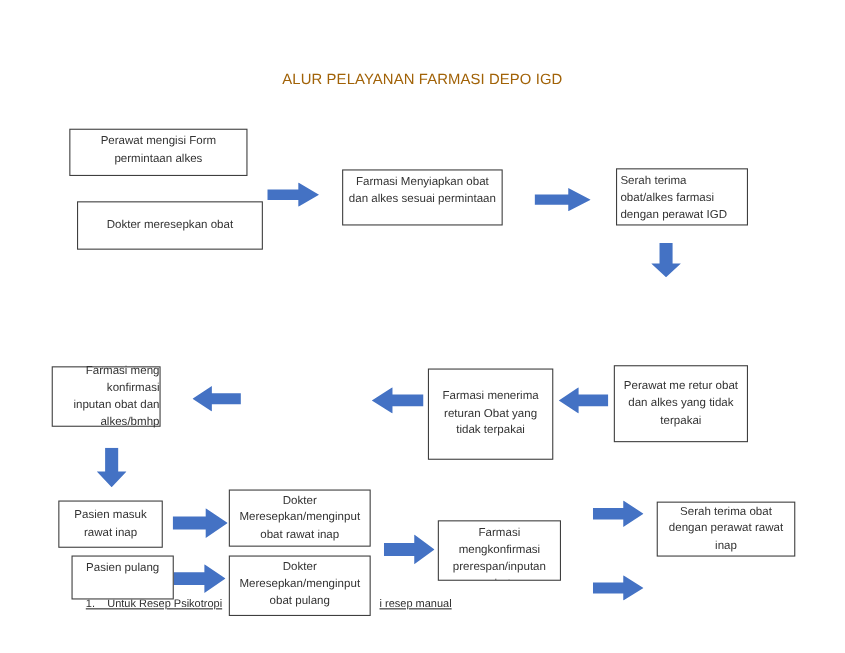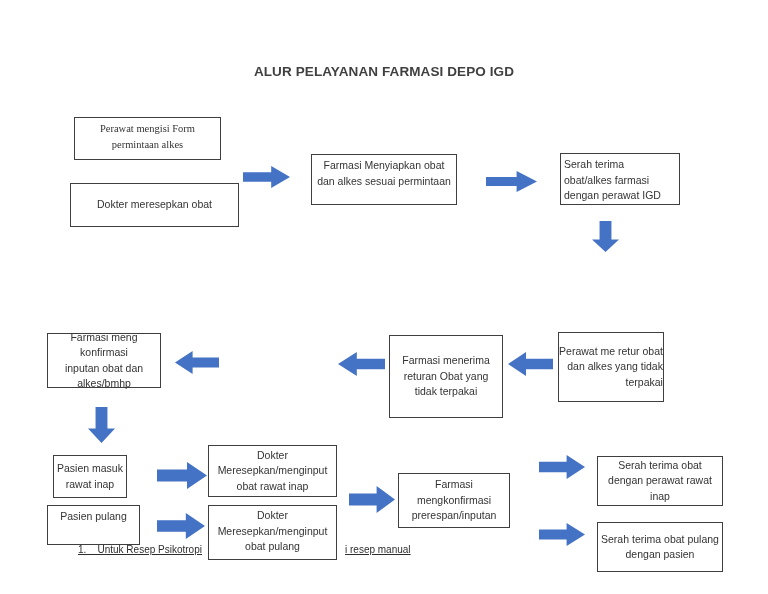--- a/index.html
+++ b/index.html
@@ -1,76 +1,74 @@
 <!DOCTYPE html>
 <html><head>
 <meta charset="utf-8">
 <style>
   html,body{margin:0;padding:0;background:#fff;}
   #page{position:relative;width:768px;height:594px;background:#ffffff;overflow:hidden;
         font-family:"Liberation Sans","DejaVu Sans",sans-serif;}
   .title{position:absolute;left:0;top:64px;width:768px;text-align:center;
-         font-size:13.5px;font-weight:bold;color:#404040;letter-spacing:.1px;}
+         font-size:13.5px;font-weight:normal;color:#a16207;letter-spacing:.1px;}
   .node{position:absolute;box-sizing:border-box;background:#fff;border:1.4px solid #3f3f3f;
         color:#333;font-size:10.5px;line-height:15.5px;white-space:pre-line;
         display:flex;align-items:center;justify-content:center;text-align:center;z-index:2;}
   .v-top{align-items:flex-start;padding-top:3px;}
   .h-left{justify-content:flex-start;text-align:left;padding-left:3px;}
   .clip{overflow:hidden;}
   .arrow{position:absolute;z-index:1;}
   .arrow svg{display:block;width:100%;height:100%;}
   .note{position:absolute;z-index:0;font-size:10px;color:#2d2d2d;white-space:pre;top:544px;text-decoration:underline;}
 </style>
 </head>
 <body>
 
 <div id="page">
 
   <div class="title">ALUR PELAYANAN FARMASI DEPO IGD</div>
 
   <span class="note" style="left:78px;">1.    Untuk Resep Psikotropi</span>
   <span class="note" style="left:345px;">i resep manual</span>
 
-  <div class="node v-top" style="left:74px;top:117px;width:147px;height:43px;font-family:Liberation Serif, serif;">Perawat mengisi Form
+  <div class="node v-top" style="left:63px;top:117px;width:162px;height:43px;">Perawat mengisi Form
 permintaan alkes</div>
   <div class="node" style="left:70px;top:183px;width:169px;height:44px;">Dokter meresepkan obat</div>
   <div class="node v-top" style="left:311px;top:154px;width:146px;height:51px;">Farmasi Menyiapkan obat
 dan alkes sesuai permintaan</div>
   <div class="node v-top h-left" style="left:560px;top:153px;width:120px;height:52px;">Serah terima
 obat/alkes farmasi
 dengan perawat IGD</div>
 
-  <div class="node" style="left:47px;top:333px;width:114px;height:55px;">Farmasi meng konfirmasi
+  <div class="node" style="left:47px;top:333px;width:99px;height:55px;text-align:right;">Farmasi meng konfirmasi
 inputan obat dan
 alkes/bmhp</div>
   <div class="node" style="left:389px;top:335px;width:114px;height:83px;">Farmasi menerima
 returan Obat yang
 tidak terpakai</div>
-  <div class="node" style="left:558px;top:332px;width:106px;height:70px;text-align:right;">Perawat me retur obat
+  <div class="node" style="left:558px;top:332px;width:122px;height:70px;">Perawat me retur obat
 dan alkes yang tidak
 terpakai</div>
 
-  <div class="node" style="left:53px;top:455px;width:74px;height:43px;">Pasien masuk
+  <div class="node" style="left:53px;top:455px;width:95px;height:43px;">Pasien masuk
 rawat inap</div>
   <div class="node" style="left:208px;top:445px;width:129px;height:52px;">Dokter
 Meresepkan/menginput
 obat rawat inap</div>
-  <div class="node v-top" style="left:47px;top:505px;width:93px;height:40px;">Pasien pulang</div>
+  <div class="node v-top" style="left:65px;top:505px;width:93px;height:40px;">Pasien pulang</div>
   <div class="node v-top" style="left:208px;top:505px;width:129px;height:55px;padding-top:2px;">Dokter
 Meresepkan/menginput
 obat pulang</div>
   <div class="node v-top clip" style="left:398px;top:473px;width:112px;height:55px;">Farmasi
 mengkonfirmasi
 prerespan/inputan
 obat</div>
   <div class="node" style="left:597px;top:456px;width:126px;height:50px;">Serah terima obat
 dengan perawat rawat
 inap</div>
-  <div class="node" style="left:597px;top:522px;width:126px;height:50px;">Serah terima obat pulang
-dengan pasien</div>
 
   <div class="arrow" style="left:243px;top:166px;width:47px;height:22px;">
     <svg viewBox="0 0 100 100" preserveAspectRatio="none">
         <polygon points="0,28 60,28 60,0 100,50 60,100 60,72 0,72" fill="#4472C4"></polygon>
       </svg>
   </div>
   <div class="arrow" style="left:486px;top:171px;width:51px;height:21px;">
     <svg viewBox="0 0 100 100" preserveAspectRatio="none">
         <polygon points="0,28 60,28 60,0 100,50 60,100 60,72 0,72" fill="#4472C4"></polygon>
       </svg>

